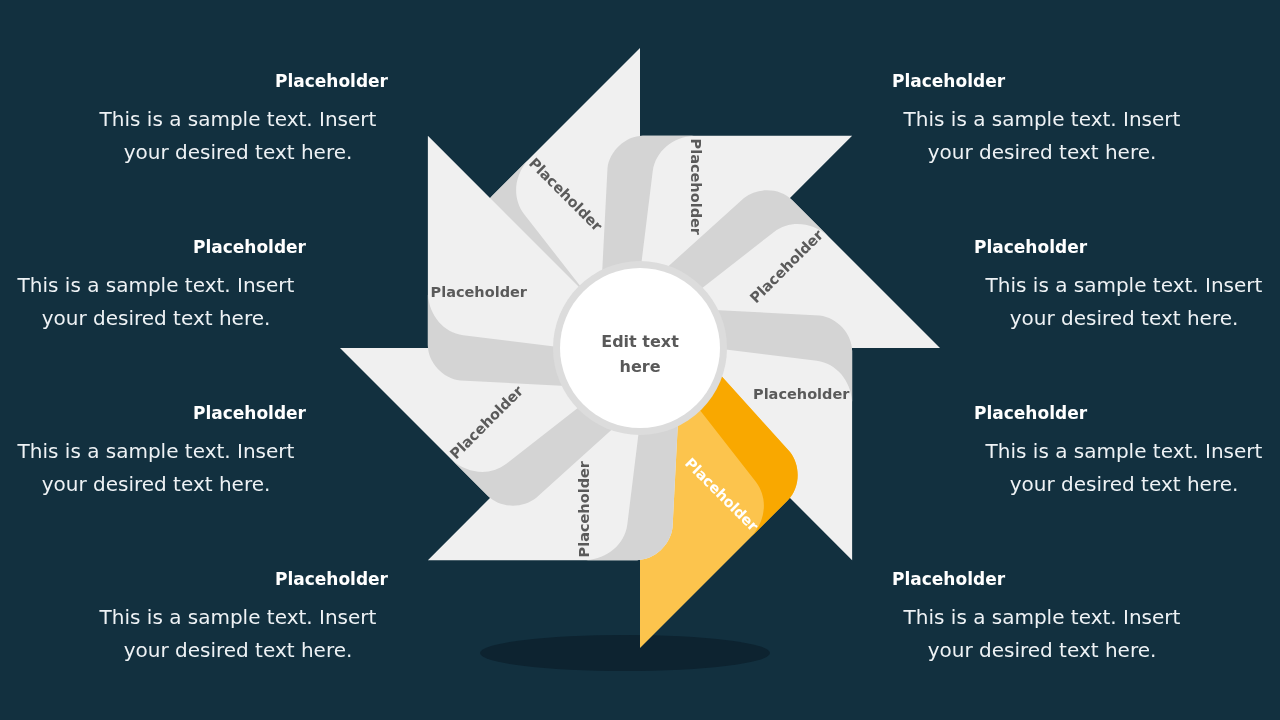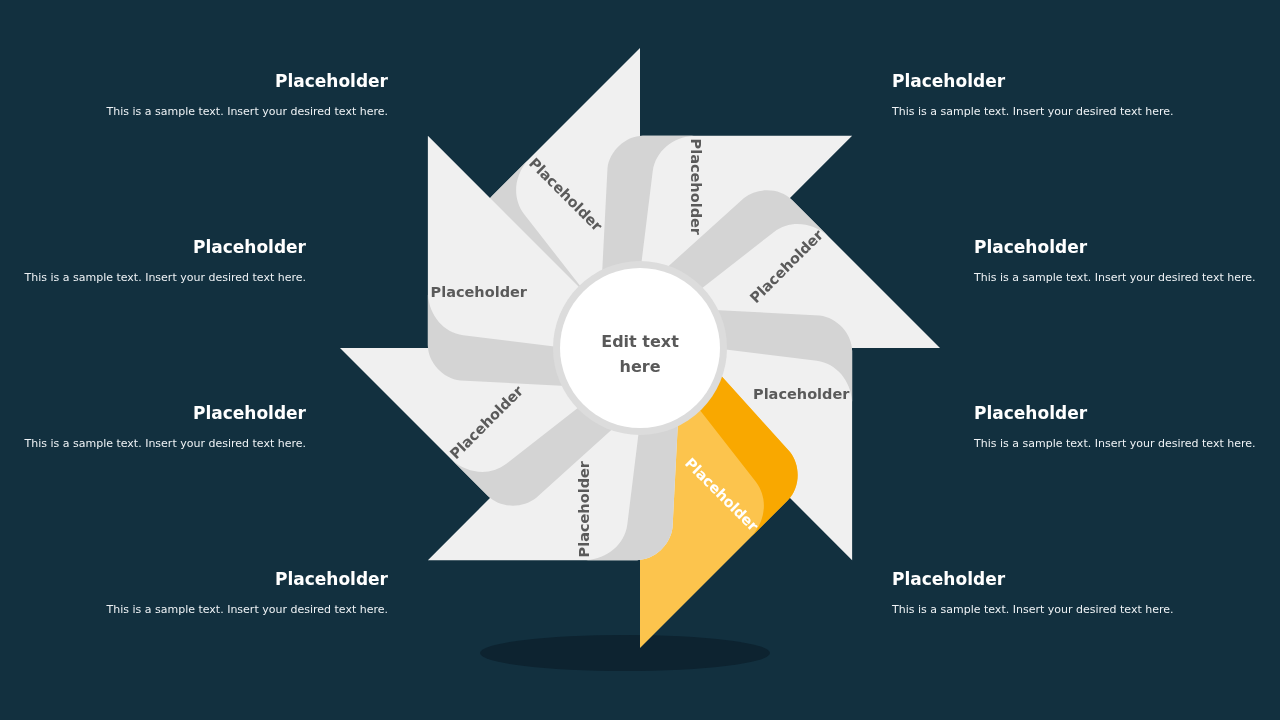--- a/index.html
+++ b/index.html
@@ -27,25 +27,26 @@
   }
   .tblock .t-title {
     font-size: 17px;
     font-weight: bold;
     color: #ffffff;
     line-height: 1.1;
     margin: 0 0 12px 0;
     letter-spacing: 0px;
   }
   .tblock .t-body {
-    font-size: 11px;
+    font-size: 20px;
     color: #eef2f5;
     line-height: 1.65;
     margin: 0;
     font-weight: 400;
+    text-align: center;
   }
   .tblock.right-align { text-align: right; }
   .tblock.left-align  { text-align: left; }
 
   
   .pos-l1 { left: 88px;  top: 72px;  }
   .pos-l2 { left: 6px;   top: 238px; }
   .pos-l3 { left: 6px;   top: 404px; }
   .pos-l4 { left: 88px;  top: 570px; }
 

